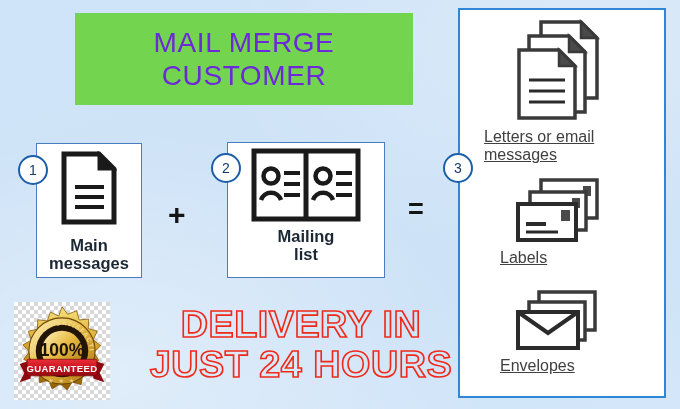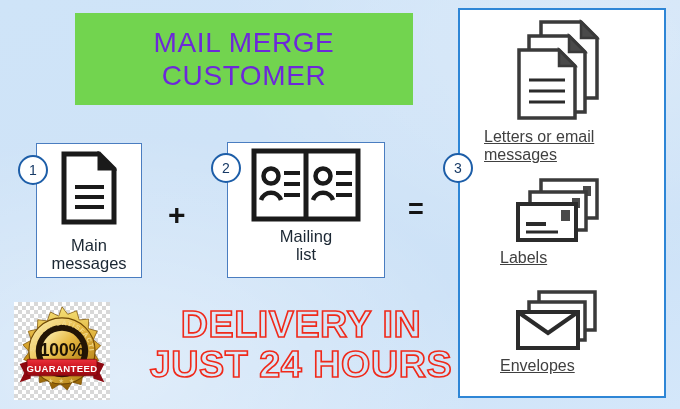--- a/index.html
+++ b/index.html
@@ -62,21 +62,21 @@
     justify-content: flex-start;
   }
   #box-main-document { left: 36px; top: 143px; width: 106px; height: 135px; }
   #box-mailing-list  { left: 227px; top: 142px; width: 158px; height: 136px; }
 
   .box-label {
     color: #1b2733;
     font-size: 16.5px;
     line-height: 1.12;
     text-align: center;
-    font-weight: normal;
+    font-weight: bold;
   }
   #box-main-document .box-label { margin-top: 4px; }
   #box-mailing-list .box-label  { margin-top: 0; }
 
   .icon-slot { display: flex; align-items: center; justify-content: center; }
 
   
   .num-circle {
     width: 30px; height: 30px;
     border-radius: 50%;

